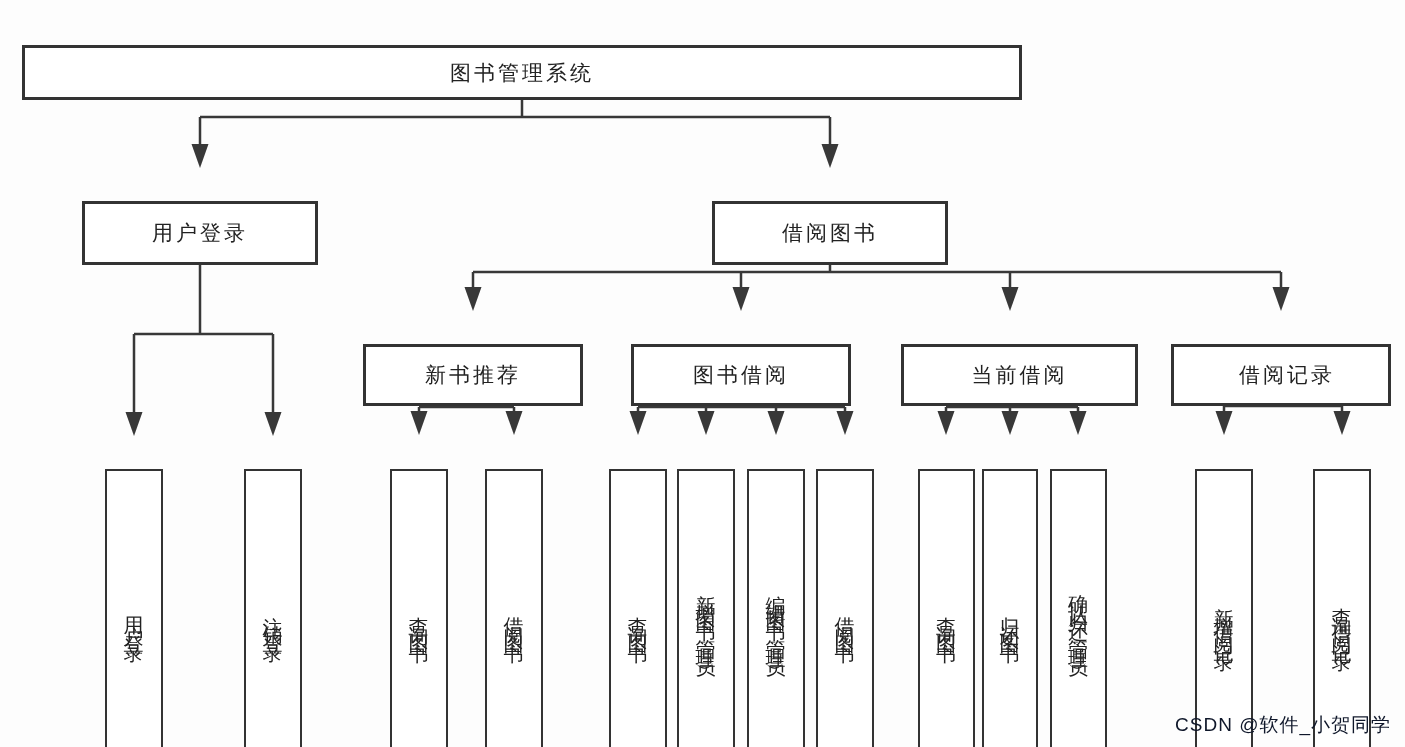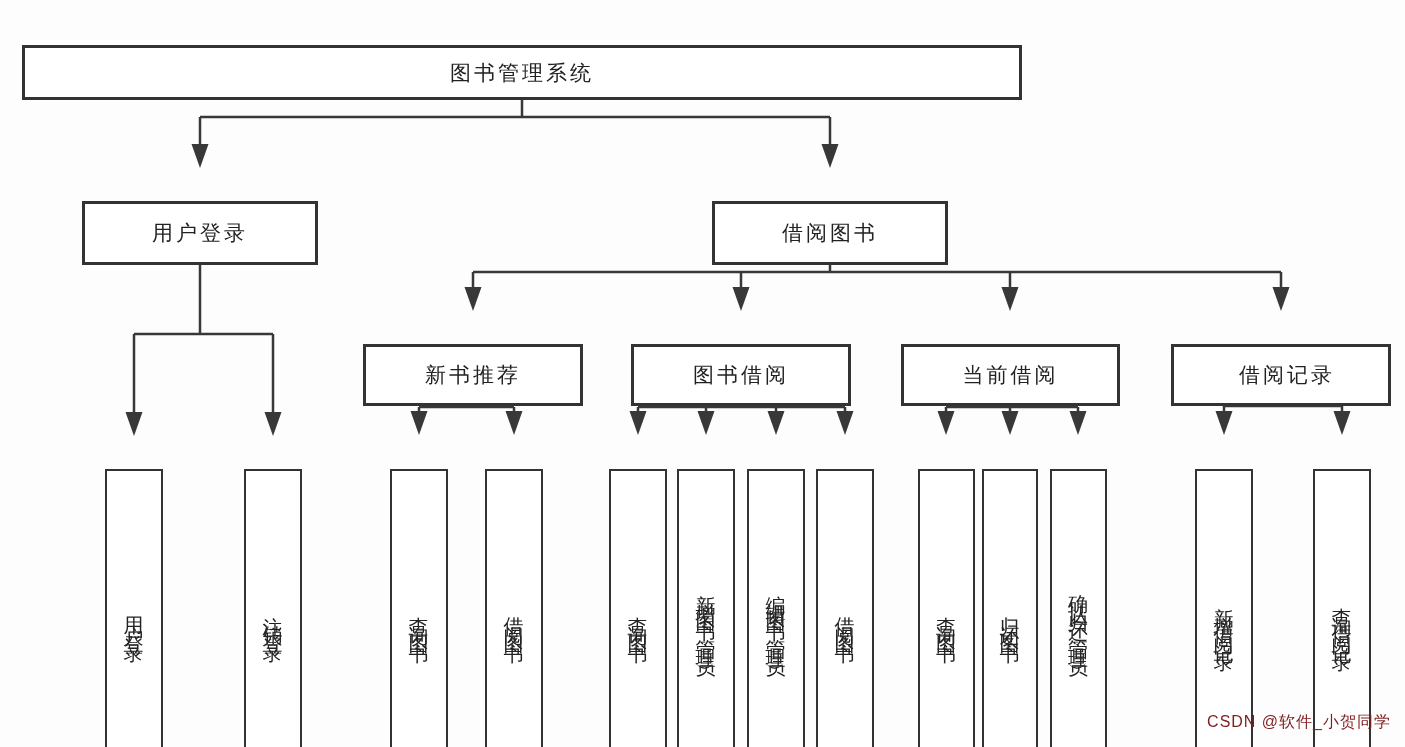--- a/index.html
+++ b/index.html
@@ -46,23 +46,23 @@
     text-orientation: mixed;
     font-size: 20px;
     letter-spacing: 9px;
     line-height: 1.1;
     white-space: nowrap;
   }
   .watermark {
     position: absolute;
     right: 14px;
     top: 712px;
-    font-size: 16px;
+    font-size: 19px;
     letter-spacing: 1px;
-    color: #7f1d1d;
+    color: #0f172a;
     z-index: 5;
     white-space: nowrap;
   }
 </style>
 </head>
 <body>
 
 <div class="canvas">
 
   <svg class="edges" viewBox="0 0 1405 747">
@@ -113,21 +113,21 @@
     </g>
   </svg>
 
   <div class="node big" style="left:22px; top:13px; width:1000px; height:55px;">图书管理系统</div>
 
   <div class="node big" style="left:82px; top:169px; width:236px; height:64px;">用户登录</div>
   <div class="node big" style="left:712px; top:169px; width:236px; height:64px;">借阅图书</div>
 
   <div class="node big" style="left:363px; top:312px; width:220px; height:62px;">新书推荐</div>
   <div class="node big" style="left:631px; top:312px; width:220px; height:62px;">图书借阅</div>
-  <div class="node big" style="left:901px; top:312px; width:219px; height:62px;">当前借阅</div>
+  <div class="node big" style="left:901px; top:312px; width:237px; height:62px;">当前借阅</div>
   <div class="node big" style="left:1171px; top:312px; width:220px; height:62px;padding-left:12px;">借阅记录</div>
 
   <div class="node leaf" style="left:105px; top:437px; width:58px; height:300px;">
     <span class="vtext">用户登录</span>
   </div>
   <div class="node leaf" style="left:244px; top:437px; width:58px; height:300px;">
     <span class="vtext">注销登录</span>
   </div>
 
   <div class="node leaf" style="left:390px; top:437px; width:58px; height:300px;">

